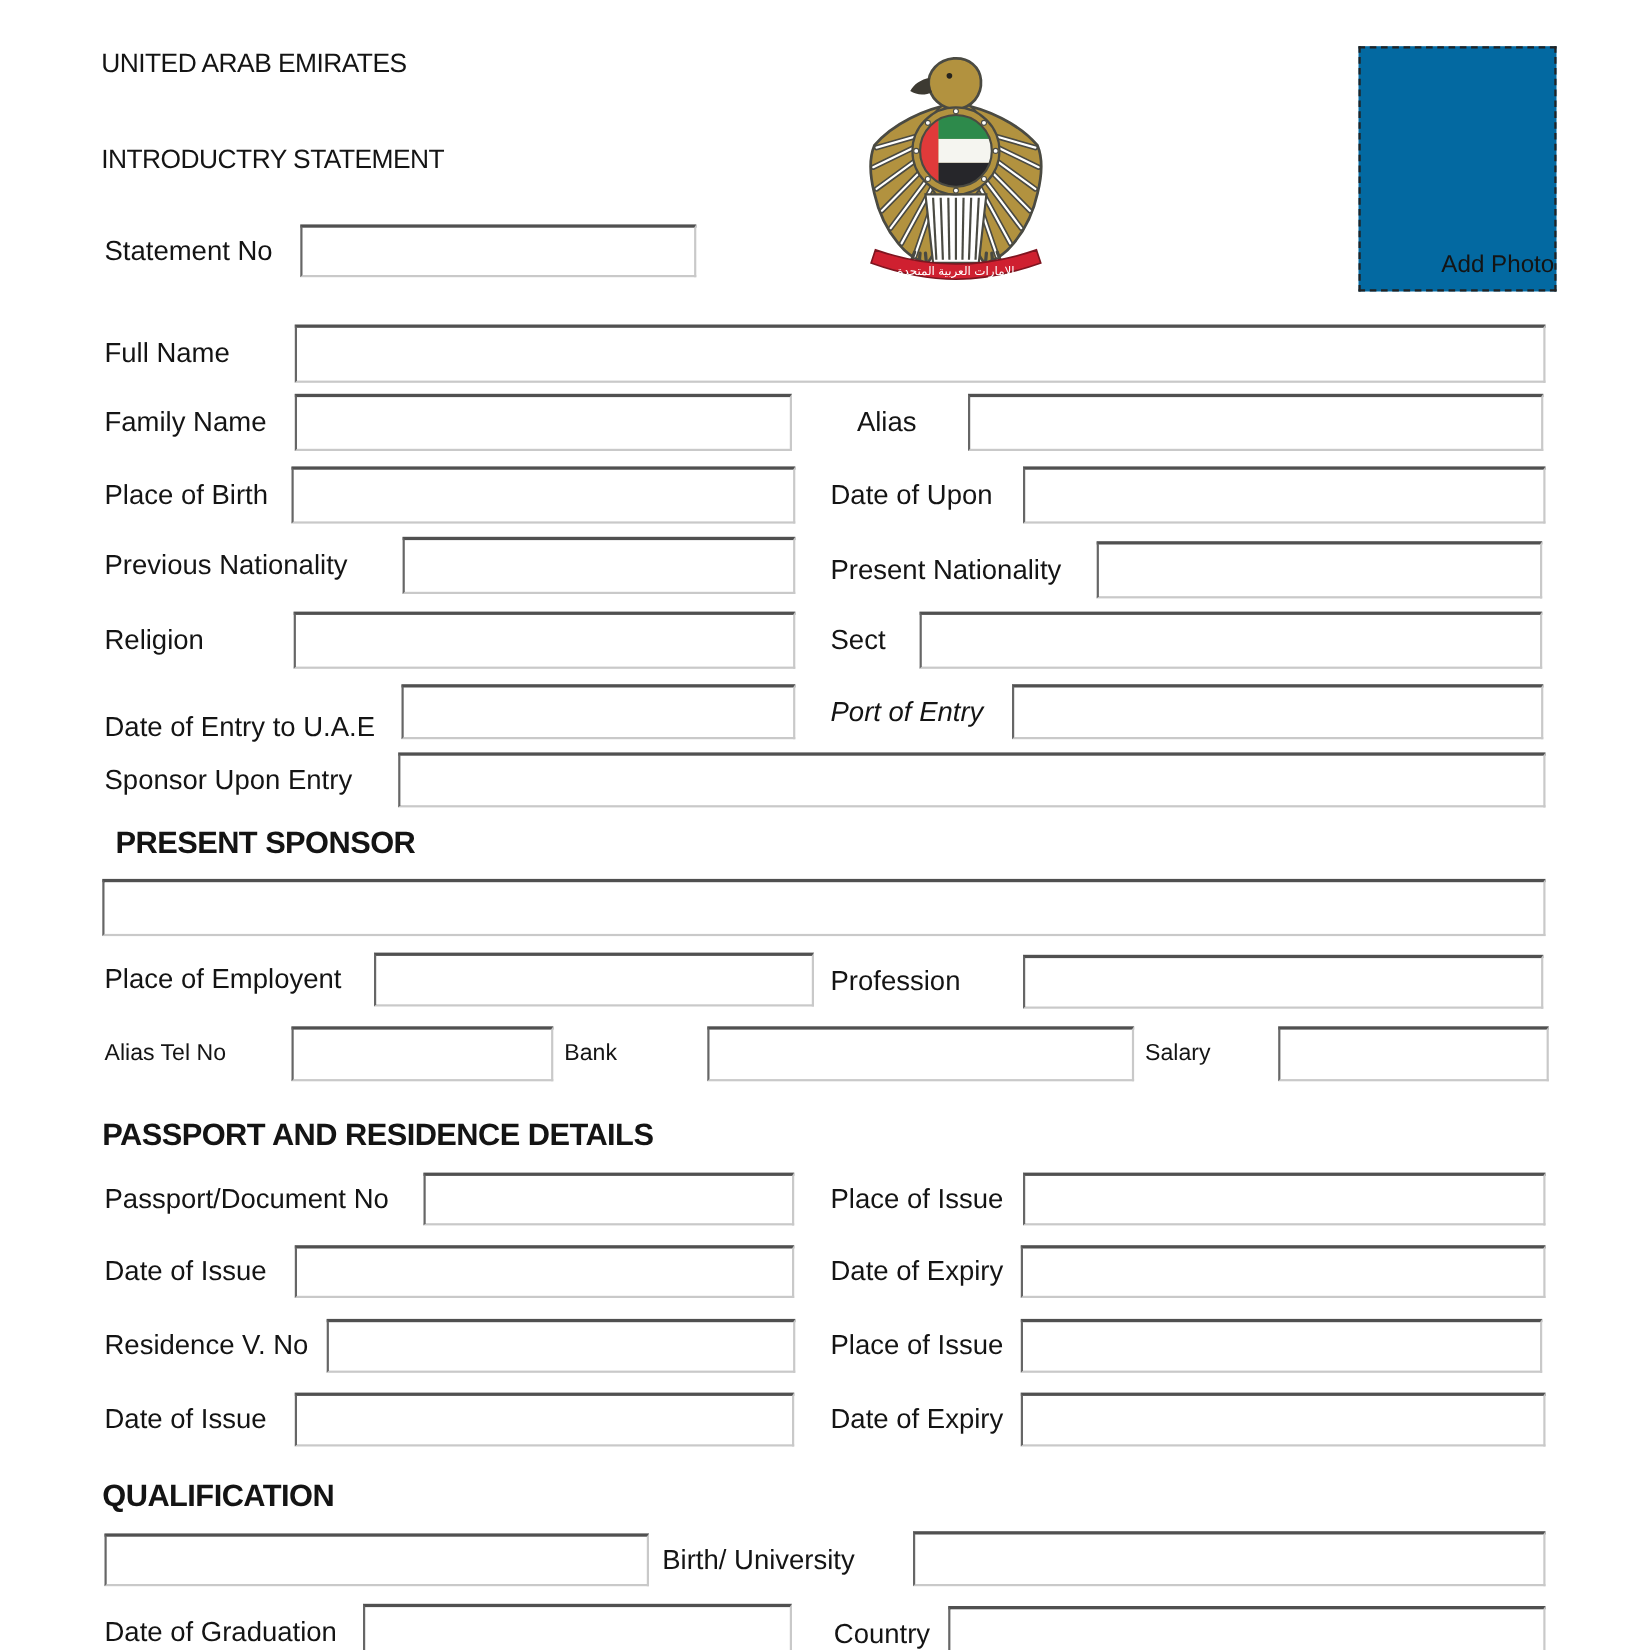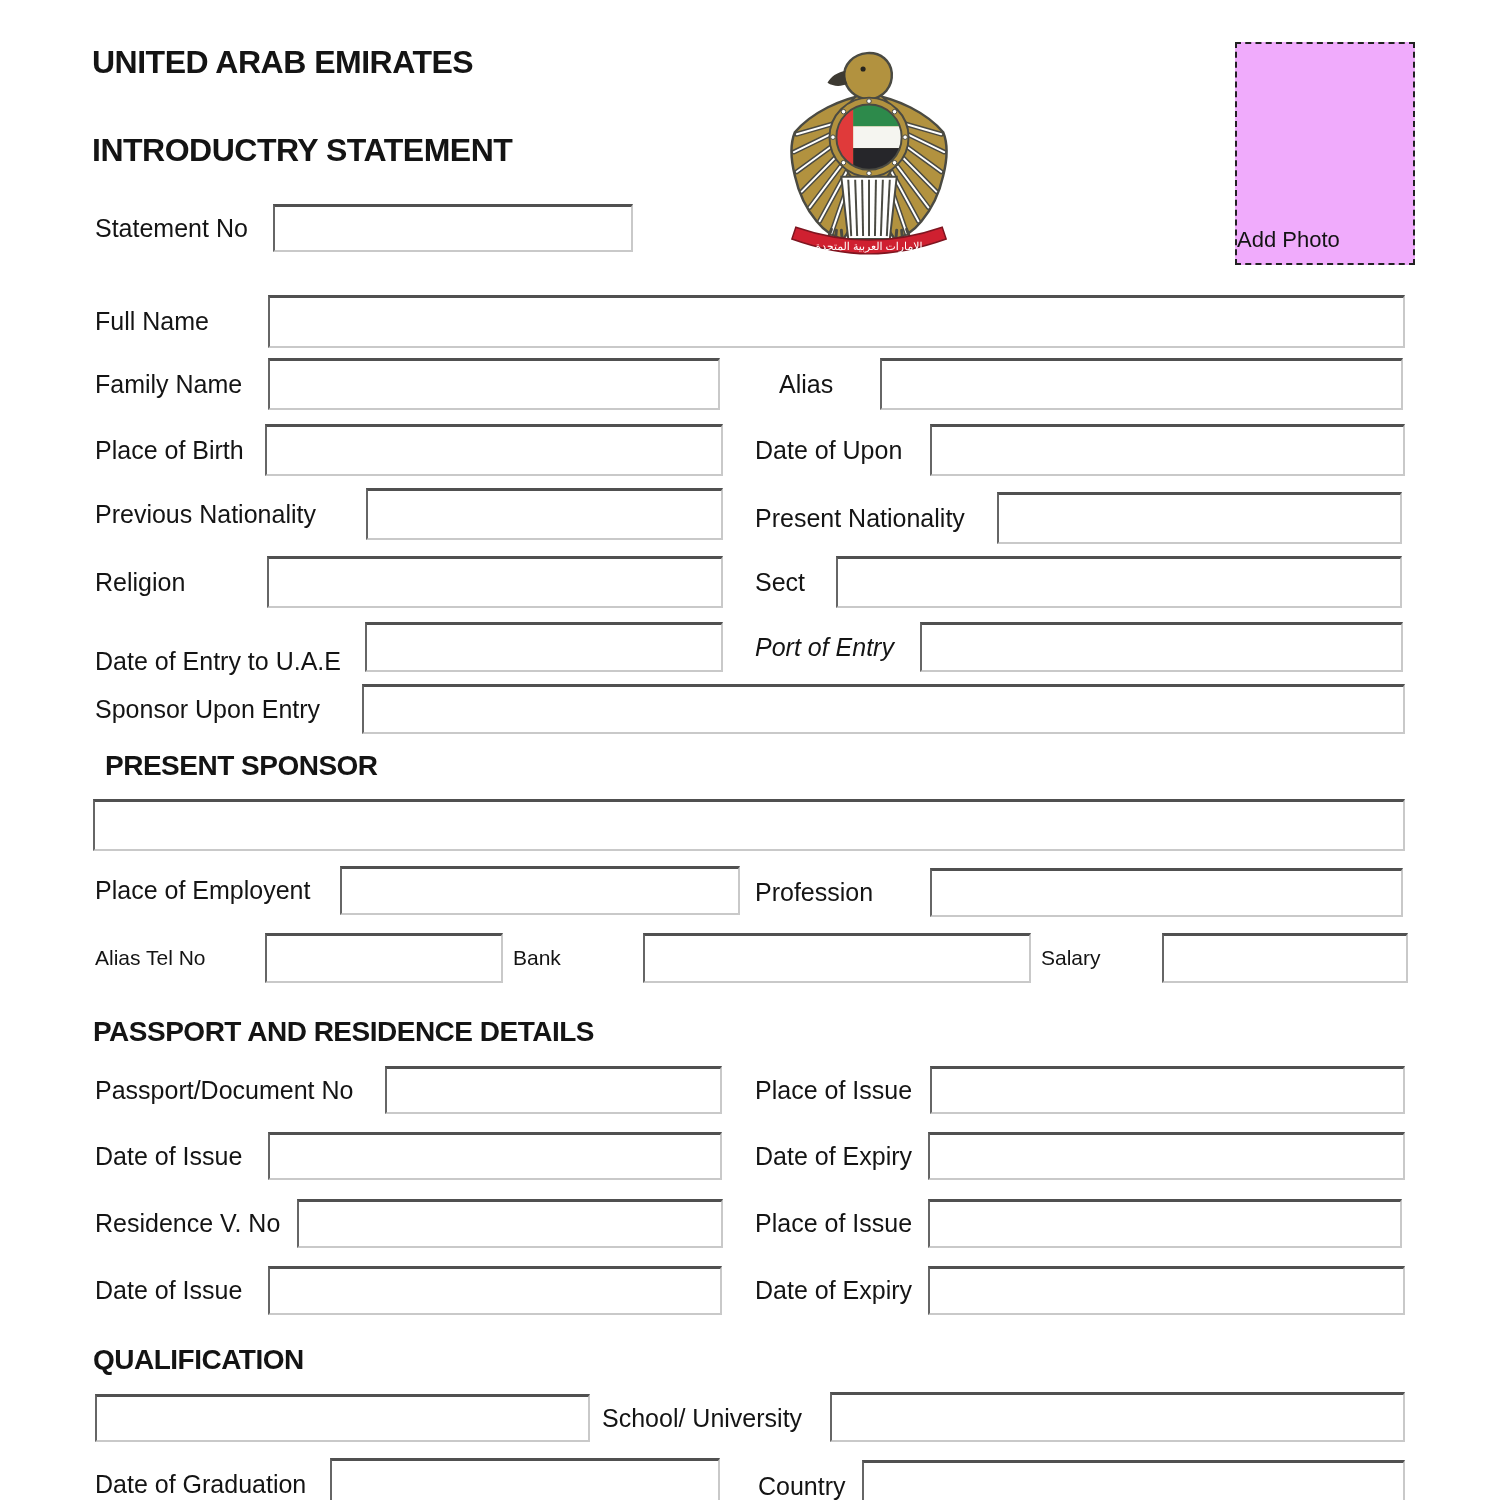--- a/index.html
+++ b/index.html
@@ -1,36 +1,36 @@
 <!DOCTYPE html>
 <html><head>
 <meta charset="utf-8">
 <style>
   html,body{margin:0;padding:0;}
   body{
     width:1500px;height:1500px;overflow:hidden;background:#ffffff;
     font-family:"Liberation Sans", sans-serif;color:#141414;position:relative;
   }
   .abs{position:absolute;box-sizing:border-box;}
-  .h-main{font-size:32px;font-weight:bold;letter-spacing:-0.5px;white-space:nowrap;}
+  .h-main{font-size:24px;font-weight:normal;letter-spacing:-0.5px;white-space:nowrap;}
   .h-sec{font-size:28px;font-weight:bold;letter-spacing:-0.5px;white-space:nowrap;}
   .lbl{font-size:25px;display:flex;align-items:center;white-space:nowrap;}
   .lbl-sm{font-size:21px;display:flex;align-items:center;white-space:nowrap;}
   .fld{
     position:absolute;box-sizing:border-box;background:#fff;
     border-right:2px solid #c9c9c9;
     border-bottom:2px solid #c9c9c9;
     border-top:3px solid #505050;
     border-left:2px solid #666666;
     font-size:24px;padding:0 8px;color:#141414;outline:none;
   }
   .photo-box{
     border:2px dashed #222;
-    display:flex;align-items:flex-end;justify-content:flex-start;
-    font-size:22px;padding-bottom:10px;cursor:pointer;background:#f0abfc;
+    display:flex;align-items:flex-end;justify-content:flex-end;
+    font-size:22px;padding-bottom:10px;cursor:pointer;background:#0369a1;
   }
 </style>
 </head>
 <body>
 
 <div class="abs h-main" style="left:92px;top:44px;">UNITED ARAB EMIRATES</div>
 <div class="abs h-main" style="left:92px;top:132px;">INTRODUCTRY STATEMENT</div>
 
 <div class="abs lbl" style="left:95px;top:204px;height:48px;">Statement No</div>
 <input class="fld" style="left: 273px; top: 204px; width: 360px; height: 48px;" aria-label="Statement No">
@@ -183,19 +183,19 @@
 <input class="fld" style="left: 928px; top: 1199px; width: 474px; height: 49px;" aria-label="Place of Issue">
 
 <div class="abs lbl" style="left:95px;top:1266px;height:49px;">Date of Issue</div>
 <input class="fld" style="left: 268px; top: 1266px; width: 454px; height: 49px;" aria-label="Date of Issue">
 <div class="abs lbl" style="left:755px;top:1266px;height:49px;">Date of Expiry</div>
 <input class="fld" style="left: 928px; top: 1266px; width: 477px; height: 49px;" aria-label="Date of Expiry">
 
 <div class="abs h-sec" style="left:93px;top:1344px;">QUALIFICATION</div>
 
 <input class="fld" style="left: 95px; top: 1394px; width: 495px; height: 48px;" aria-label="QUALIFICATION">
-<div class="abs lbl" style="left:602px;top:1394px;height:48px;">School/ University</div>
+<div class="abs lbl" style="left:602px;top:1394px;height:48px;">Birth/ University</div>
 <input class="fld" style="left: 830px; top: 1392px; width: 575px; height: 50px;" aria-label="School/ University">
 
 <div class="abs lbl" style="left:95px;top:1460px;height:48px;">Date of Graduation</div>
 <input class="fld" style="left: 330px; top: 1458px; width: 390px; height: 48px;" aria-label="Date of Graduation">
 <div class="abs lbl" style="left:758px;top:1462px;height:48px;">Country</div>
 <input class="fld" style="left: 862px; top: 1460px; width: 543px; height: 48px;" aria-label="Country">
 
 </body></html>

